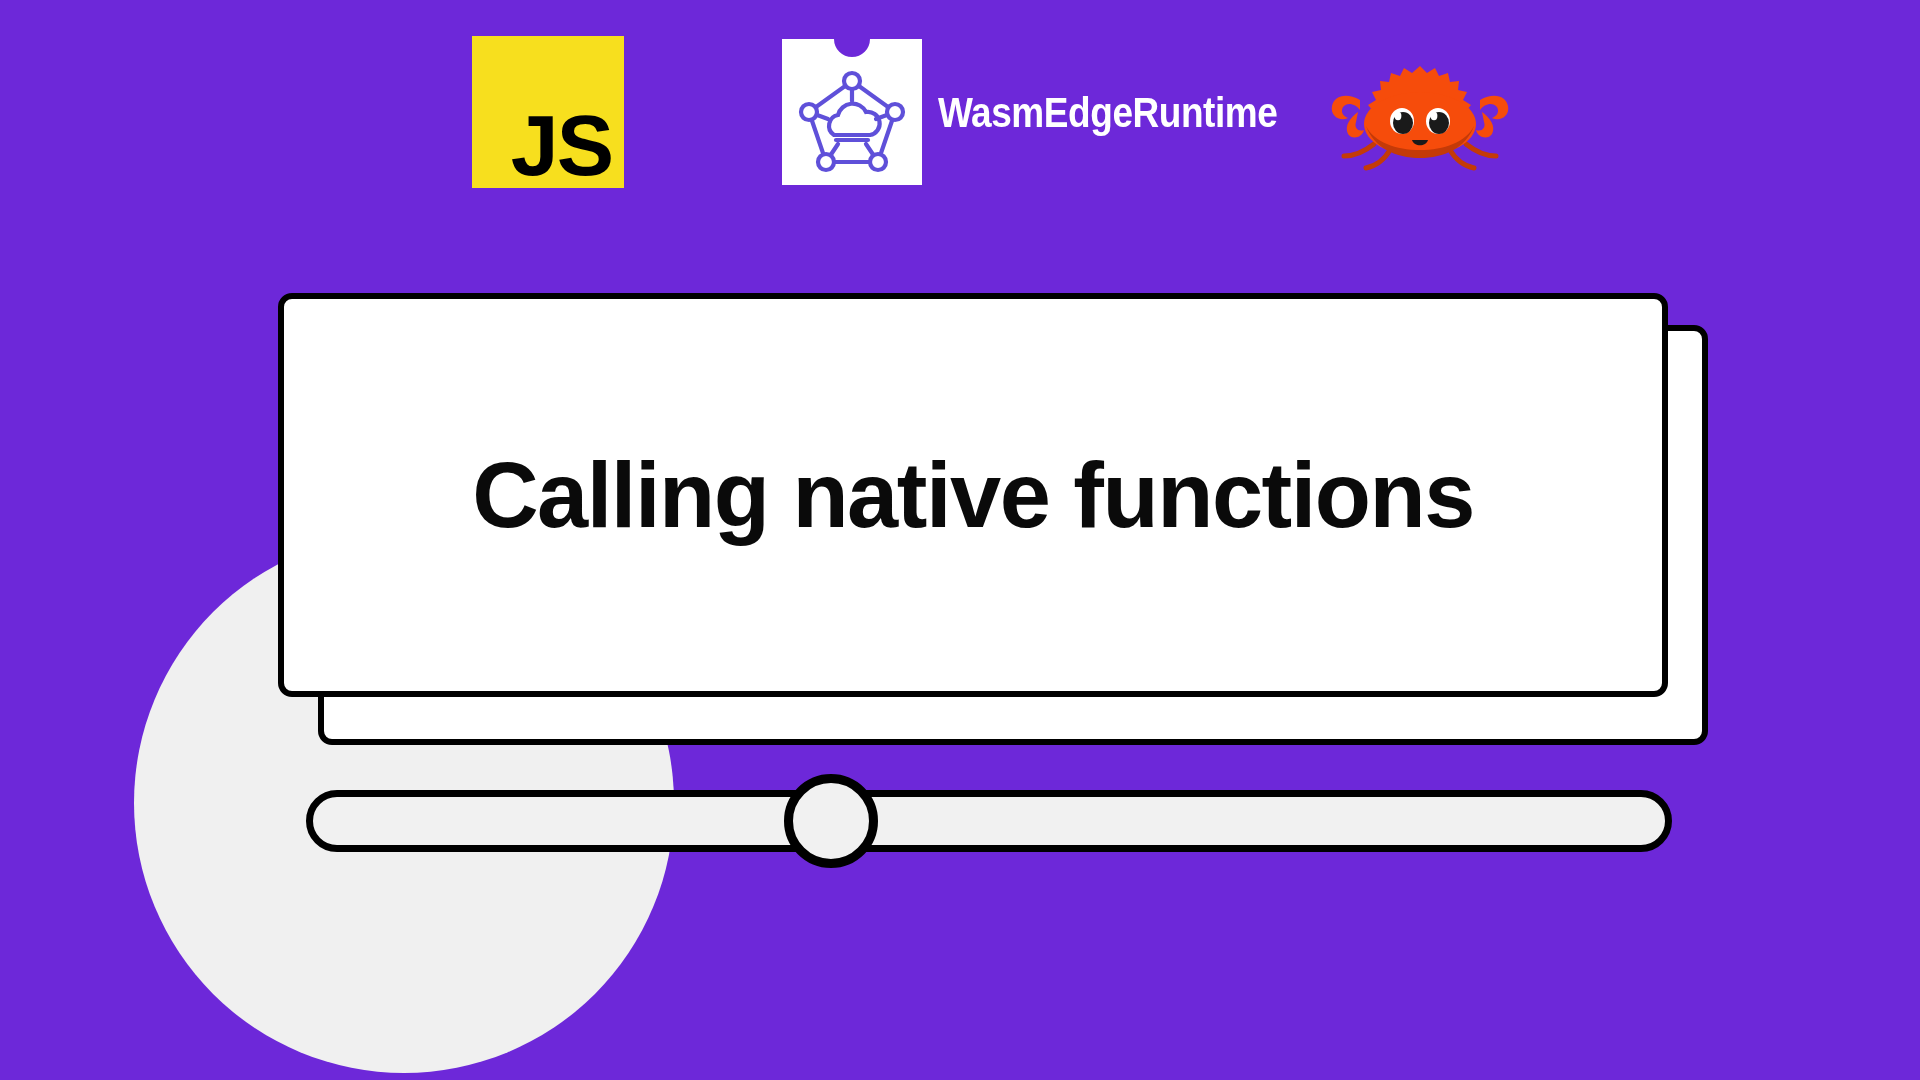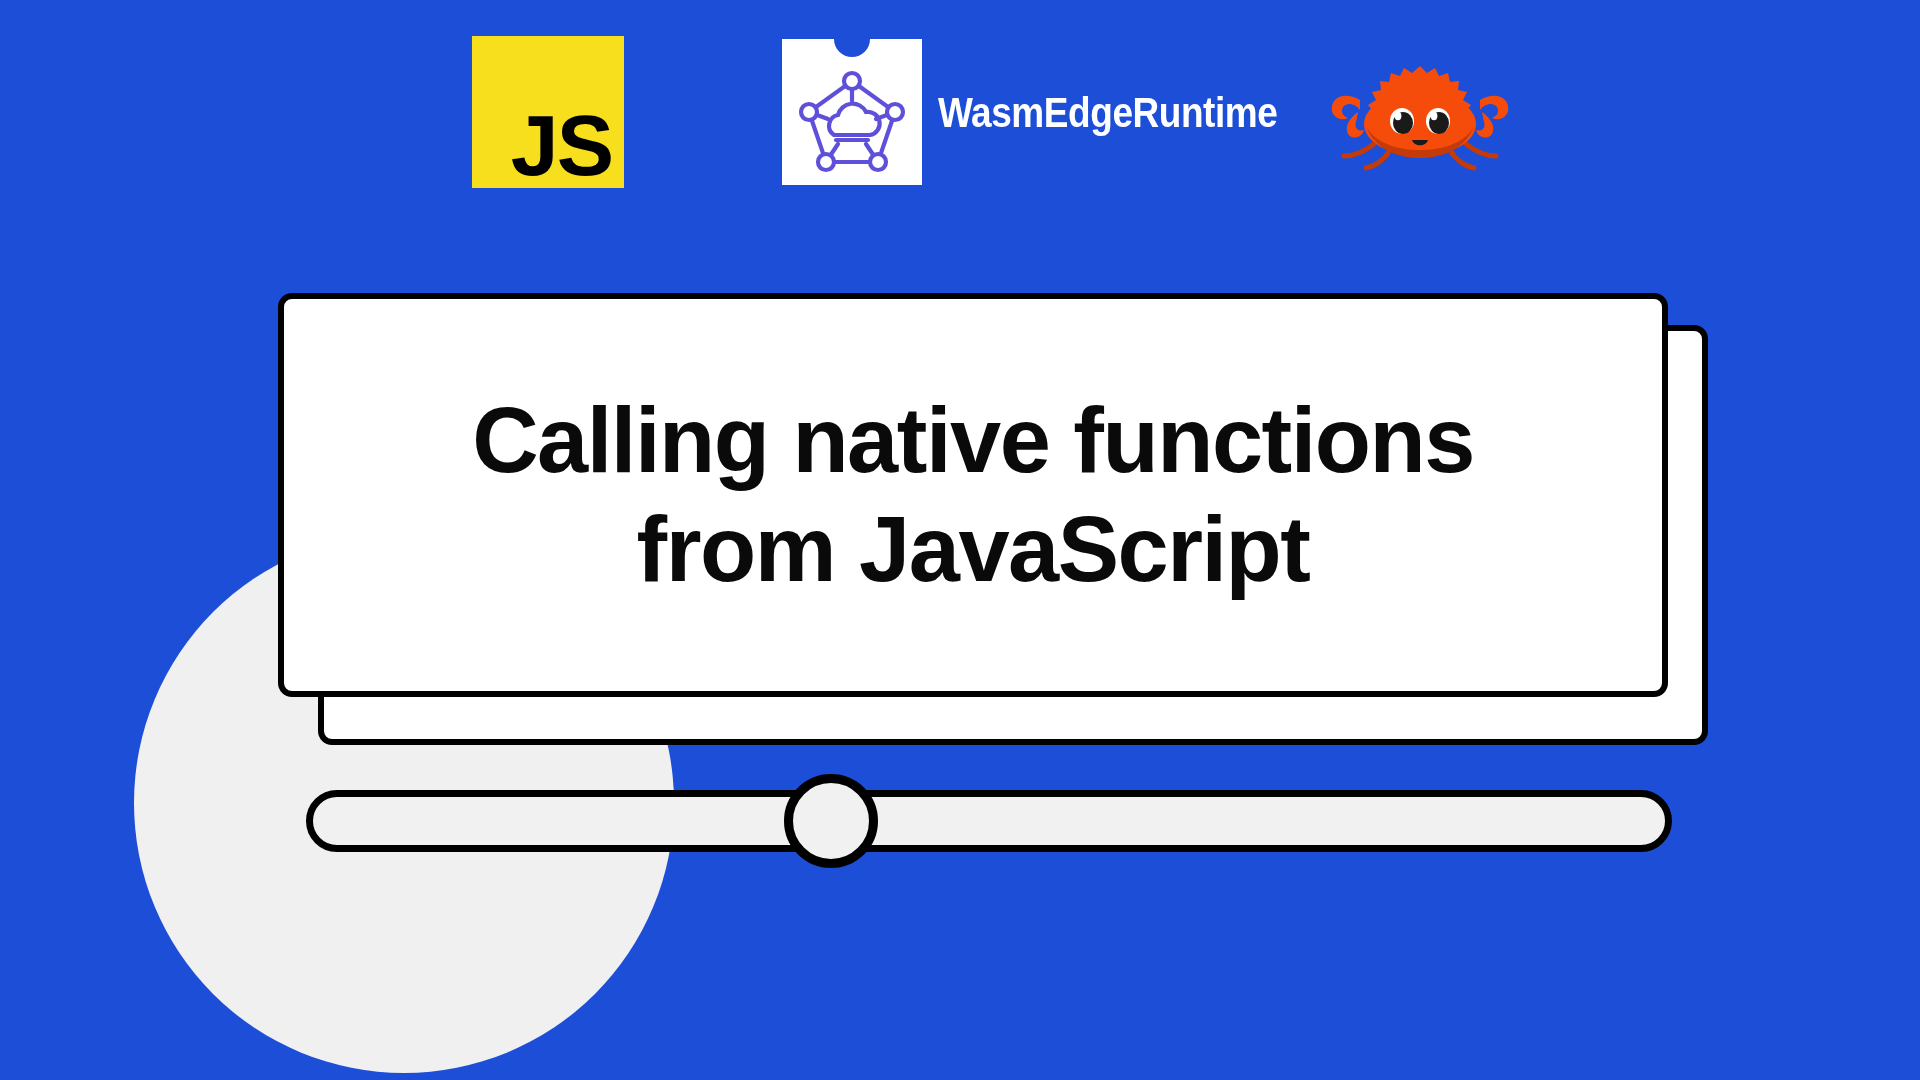--- a/index.html
+++ b/index.html
@@ -5,21 +5,21 @@
   html, body {
     margin: 0;
     padding: 0;
     background: #ffffff;
   }
   #slide {
     position: relative;
     width: 1920px;
     height: 1080px;
     overflow: hidden;
-    background: #1d4ed8;
+    background: #6d28d9;
     font-family: "Liberation Sans", sans-serif;
   }
 
   
   .deco-circle {
     position: absolute;
     left: 134px;
     top: 533px;
     width: 540px;
     height: 540px;
@@ -251,21 +251,20 @@
         <path d="M82,92 C84,99 96,99 98,92 Z" fill="#1A1A1A"></path>
       </svg>
     </span>
   </div>
 
   <div class="card-back"></div>
 
   <div class="card-front">
     <h1 class="headline">
       <span class="headline-line">Calling native functions</span>
-      <span class="headline-line">from JavaScript</span>
     </h1>
   </div>
 
   <div class="slider">
     <div class="slider-track"></div>
     <div class="slider-thumb"></div>
   </div>
 
 </div>
 

